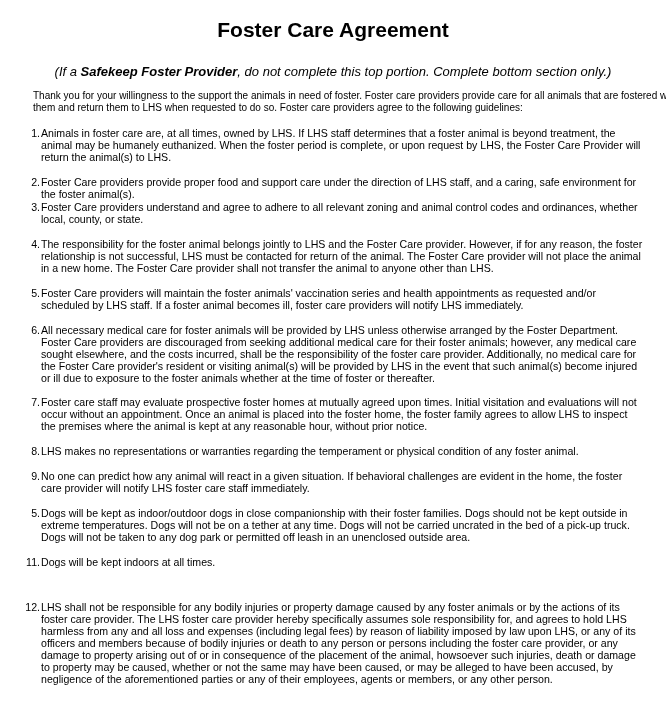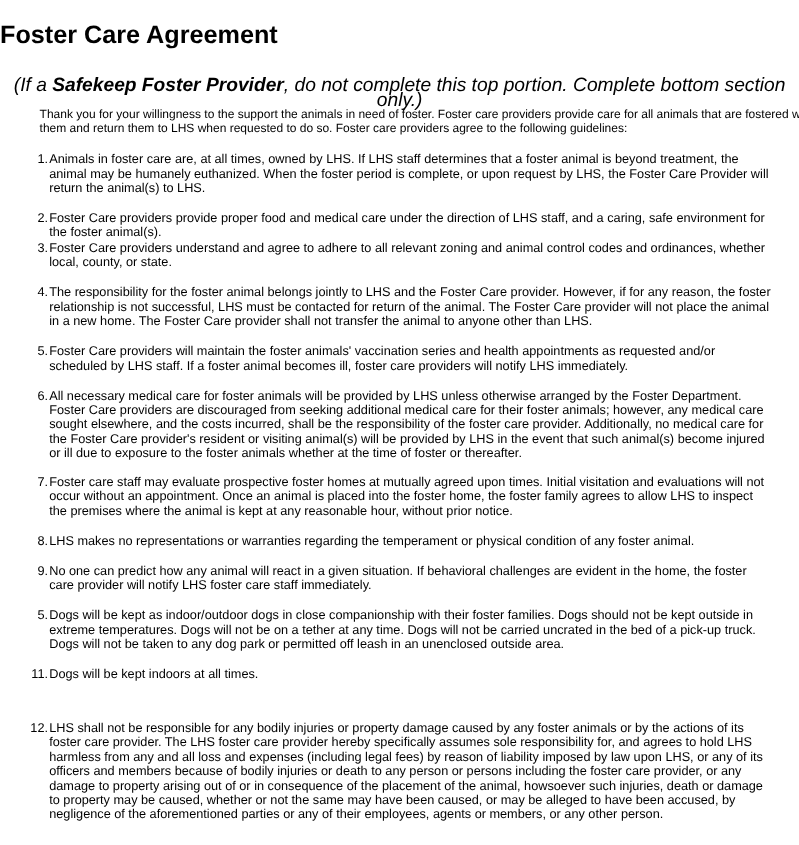--- a/index.html
+++ b/index.html
@@ -3,25 +3,25 @@
 <meta charset="utf-8">
 <style>
   html, body { margin: 0; padding: 0; background: #ffffff; }
   body {
     width: 666px; height: 704px; overflow: hidden;
     font-family: "Liberation Sans", sans-serif;
     color: #000; font-size: 11px; line-height: 12px;
   }
   .title {
     position: absolute; left: 0; top: 17px; width: 666px;
-    font-weight: bold; font-size: 21px; line-height: 26px;
+    text-align: center; font-weight: bold; font-size: 21px; line-height: 26px;
   }
   .note {
     position: absolute; left: 0; top: 66px; width: 666px;
-    text-align: center; font-style: italic; font-size: 16px;
+    text-align: center; font-style: italic; font-size: 13px;
   }
   .intro {
     position: absolute; left: 4px; top: 90px; width: 650px; font-size: 10px; margin-left: 29px;
   }
   .item {
     position: absolute; left: 24px; width: 620px; font-size: 10.6px;
   }
   .item .num {
     position: absolute; left: 0; top: 0; width: 16px; text-align: right;
   }
@@ -42,21 +42,21 @@
   <div class="note"><span>(If a </span><b>Safekeep Foster Provider</b><span>, do not complete this top portion.  Complete bottom section only.)</span></div>
 
   <div class="intro">Thank you for your willingness to the support the animals in need of foster. Foster care providers provide care for all animals that are fostered with them and return them to LHS when requested to do so. Foster care providers agree to the following guidelines:</div>
 
   <div class="item" style="top:127px">
     <span class="num">1.</span>
     <span class="txt">Animals in foster care are, at all times, owned by LHS. If LHS staff determines that a foster animal is beyond treatment, the animal may be humanely euthanized. When the foster period is complete, or upon request by LHS, the Foster Care Provider will return the animal(s) to LHS.</span>
   </div>
   <div class="item" style="top:176px">
     <span class="num">2.</span>
-    <span class="txt">Foster Care providers provide proper food and medical care under the direction of LHS staff, and a caring, safe environment for the foster animal(s).</span>
+    <span class="txt">Foster Care providers provide proper food and support care under the direction of LHS staff, and a caring, safe environment for the foster animal(s).</span>
   </div>
   <div class="item" style="top:201px">
     <span class="num">3.</span>
     <span class="txt">Foster Care providers understand and agree to adhere to all relevant zoning and animal control codes and ordinances, whether local, county, or state.</span>
   </div>
   <div class="item" style="top:238px">
     <span class="num">4.</span>
     <span class="txt">The responsibility for the foster animal belongs jointly to LHS and the Foster Care provider. However, if for any reason, the foster relationship is not successful, LHS must be contacted for return of the animal. The Foster Care provider will not place the animal in a new home. The Foster Care provider shall not transfer the animal to anyone other than LHS.</span>
   </div>
   <div class="item" style="top:287px">

